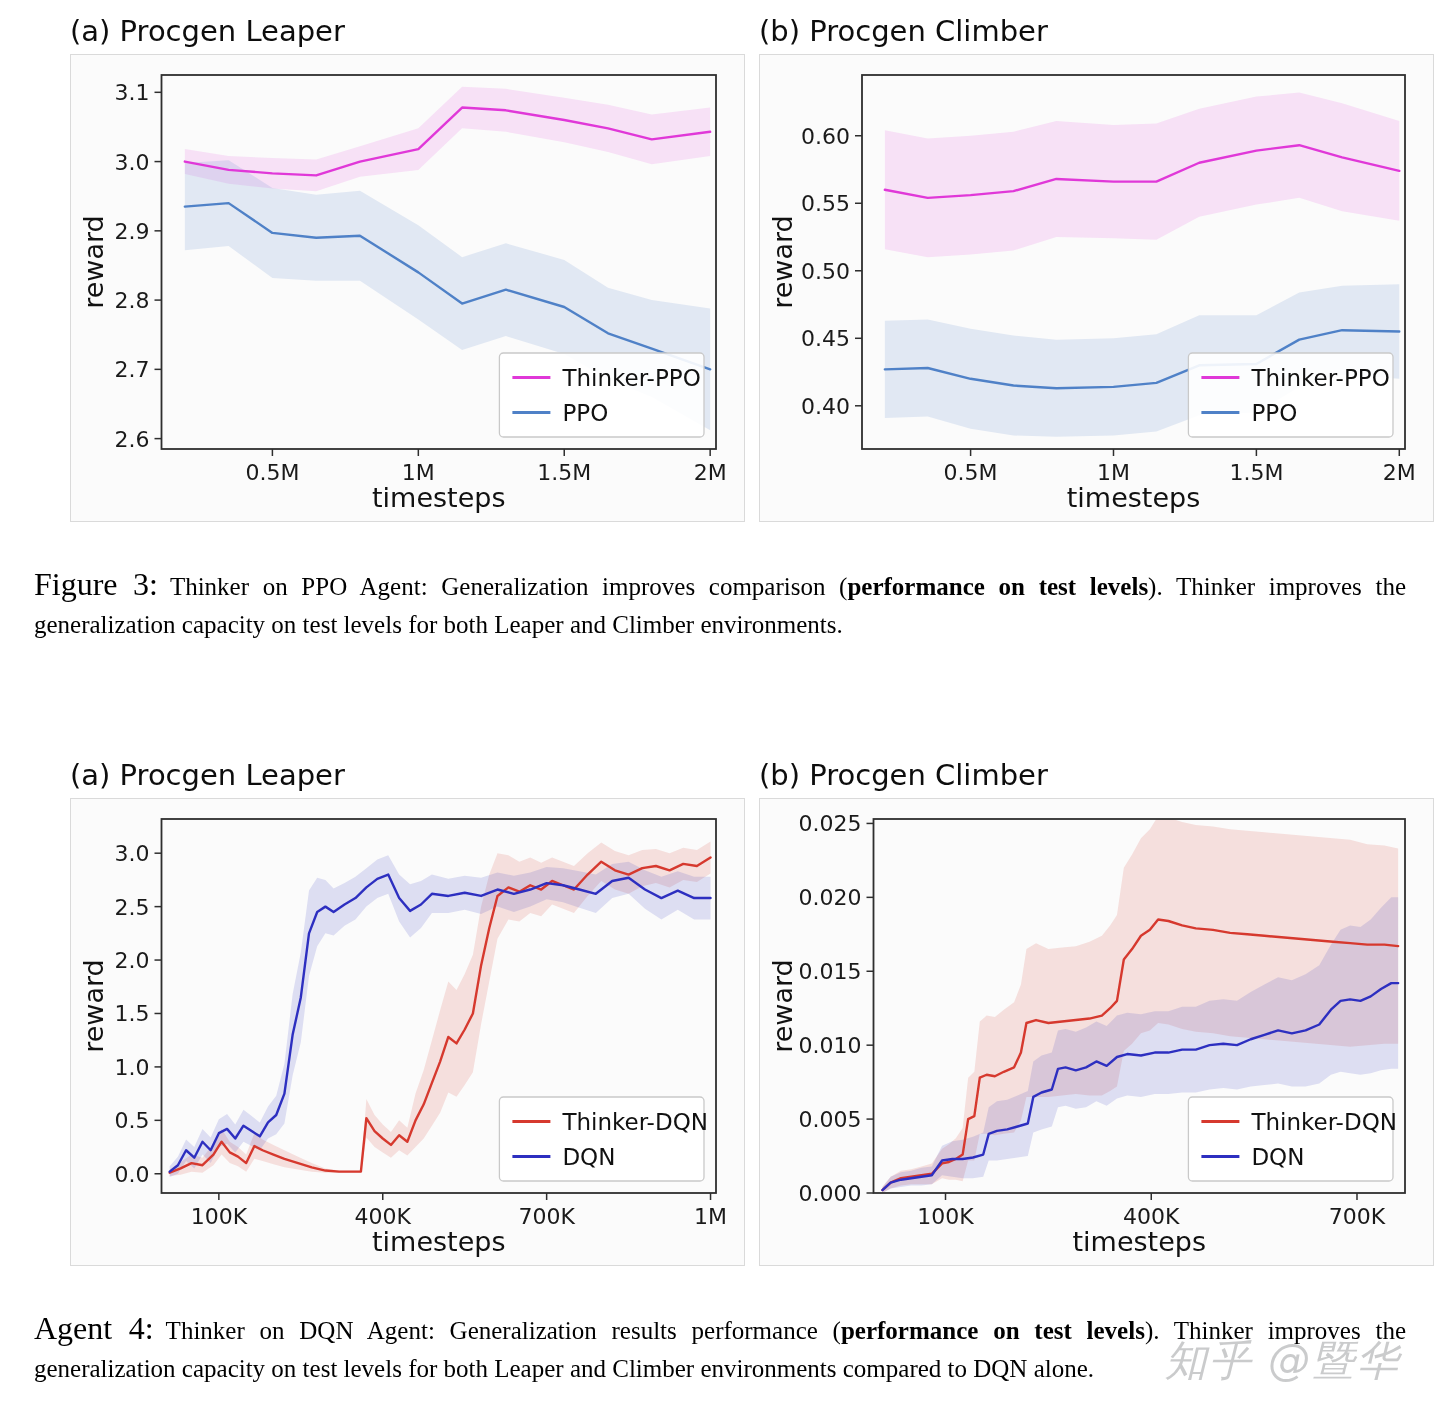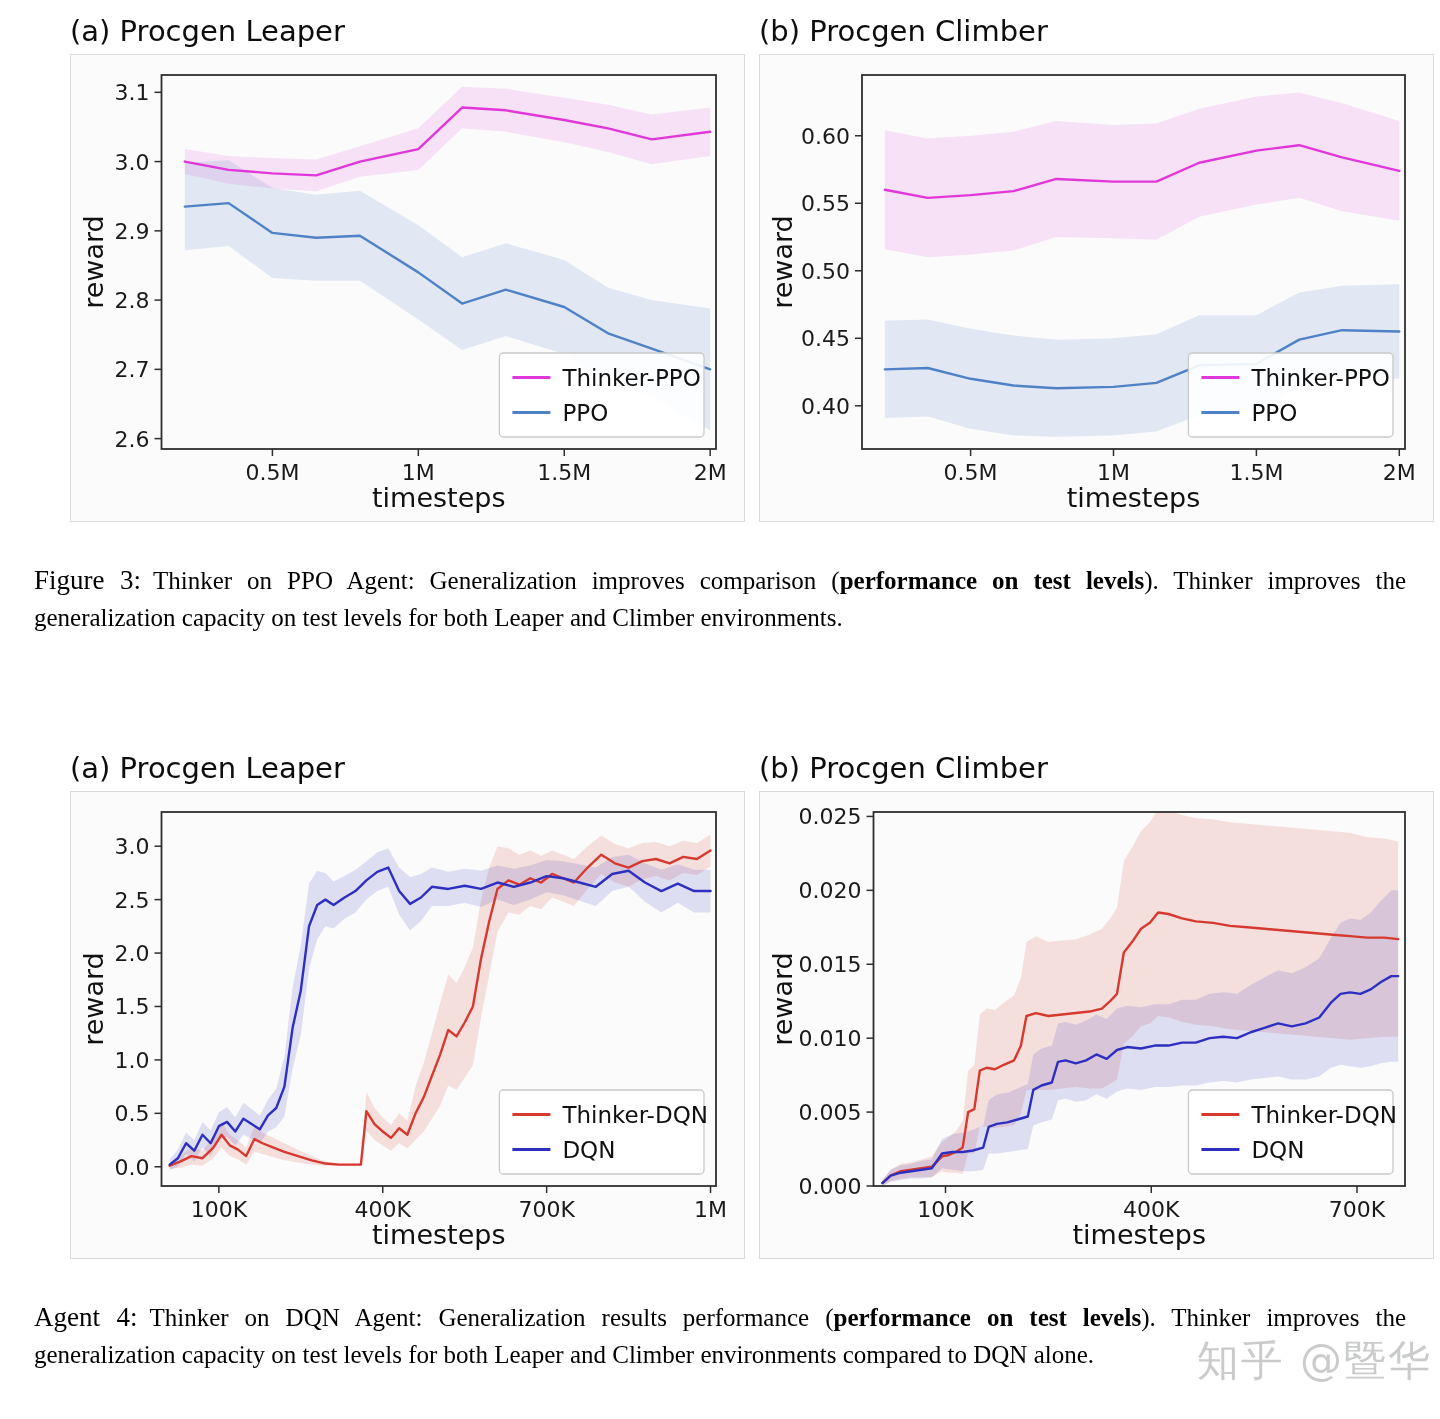--- a/index.html
+++ b/index.html
@@ -7,24 +7,24 @@
        font-family:"DejaVu Sans",sans-serif;}
   .titles-row,.charts-row{display:flex;gap:14px;padding-left:70px;padding-right:6px;box-sizing:border-box;}
   .titles-row{margin-top:14px;margin-bottom:6px;}
   .chart-title{flex:1;text-align:left;font-size:29px;color:#0d0d0d;}
   .chart-panel{flex:1;border:1px solid #dadada;background:#fbfbfb;display:flex;justify-content:center;
        align-items:flex-start;padding:10px 4px 8px 4px;box-sizing:border-box;}
   svg{overflow:visible;}
   svg text{font-family:"DejaVu Sans",sans-serif;}
   .caption{margin:40px 34px 0 34px;font-family:"Liberation Serif",serif;font-size:25px;
        line-height:1.4;text-align:justify;color:#000;}
-  .cap-label{font-size:27px;margin-right:12px;margin-top:48px;}
+  .cap-label{font-size:32px;margin-right:12px;margin-top:48px;}
   .block2{margin-top:116px;}
-  .watermark{position:absolute;right:8px;bottom:30px;font-size:42px;color:#97999b;opacity:.5;
-       letter-spacing:2px;pointer-events:none;}
+  .watermark{position:absolute;right:40px;bottom:30px;font-size:42px;color:#97999b;opacity:.5;
+       letter-spacing:2px;pointer-events:none;font-style:italic;}
 </style>
 </head>
 <body>
 
 <div class="page">
 
   <div>
     <div class="titles-row">
       <div class="chart-title">(a) Procgen Leaper</div>
       <div class="chart-title">(b) Procgen Climber</div>

